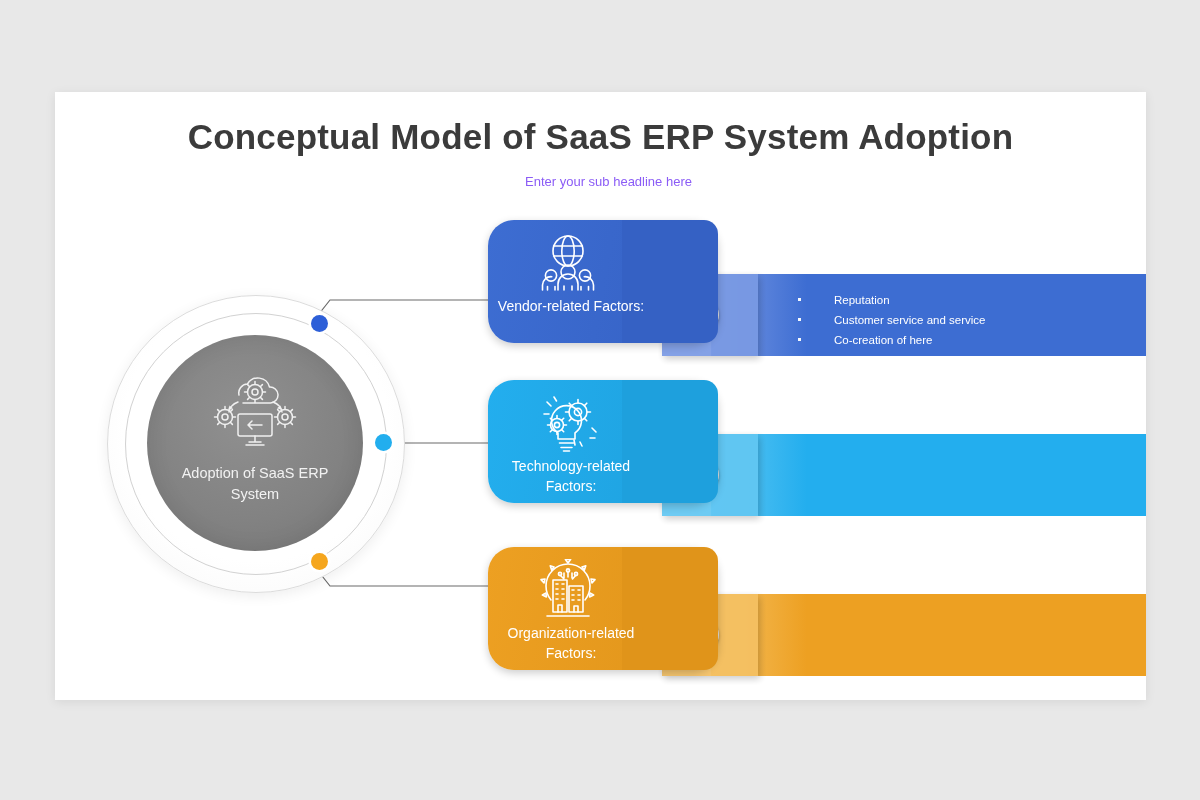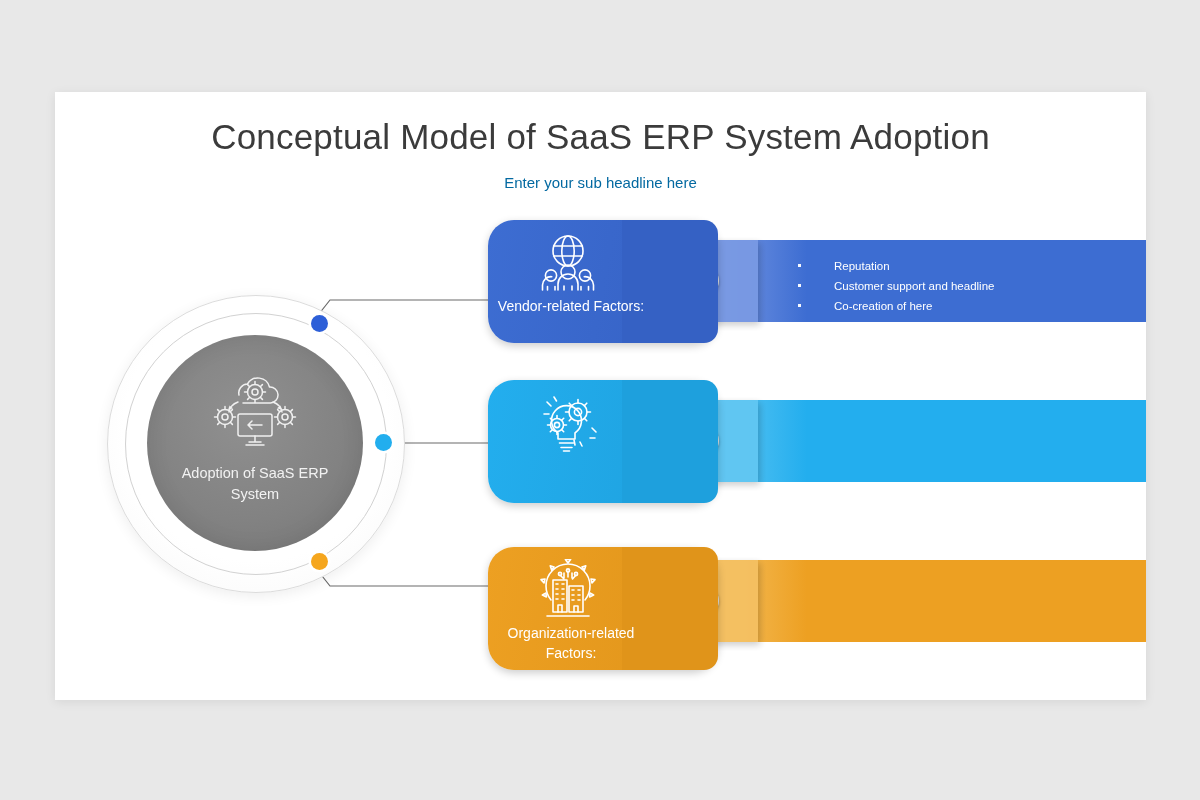--- a/index.html
+++ b/index.html
@@ -15,28 +15,28 @@
     left:55px;top:92px;
     width:1091px;height:608px;
     background:#ffffff;
     box-shadow:0 2px 10px rgba(0,0,0,.08);
     overflow:hidden;
   }
   
   #title{
     position:absolute;left:0;top:25px;width:1091px;
     text-align:center;
-    font-size:35px;font-weight:normal;color:#3b3b3b;
+    font-size:35px;font-weight:bold;color:#3b3b3b;
     letter-spacing:.2px;
     white-space:nowrap;
   }
   #subtitle{
     position:absolute;left:0;top:82px;width:1091px;
     text-align:center;
-    font-size:15px;color:#0369a1;
+    font-size:13px;color:#8b5cf6;padding-left:8px;
   }
   
   #hub{position:absolute;left:52px;top:203px;width:296px;height:296px;}
   .ring{position:absolute;border-radius:50%;}
   .ring-outer{
     left:0;top:0;width:296px;height:296px;
     border:1px solid #dcdcdc;
     background:radial-gradient(circle at 50% 45%,#ffffff 60%,#f6f6f6 100%);
     box-shadow:0 3px 14px rgba(0,0,0,.07);
   }
@@ -61,20 +61,21 @@
     box-shadow:0 0 0 2.5px #ffffff;
   }
   
   #links{position:absolute;left:0;top:0;width:1091px;height:608px;pointer-events:none;}
   
   .row{position:absolute;left:0;width:1091px;}
   .ribbon{
     position:absolute;
     left:607px;height:82px;
     width:484px;
+    margin-top:34px;
   }
   .ribbon-bar{
     position:absolute;left:49px;top:0;right:0;height:82px;
   }
   .ribbon-tab{
     position:absolute;left:0;top:0;width:96px;height:82px;
     box-shadow:2px 3px 7px rgba(0,0,0,.22);
   }
   .knob{
     position:absolute;left:29px;top:27px;width:28px;height:28px;border-radius:50%;
@@ -155,21 +156,21 @@
     <div class="dot" id="dot2" style="background: rgb(245, 166, 30); left: 204px; top: 258px;"></div>
   </div>
 
   <div class="row" id="row0" style="top:128px">
     <div class="ribbon" style="top:20px">
       <div class="ribbon-bar" style="background: linear-gradient(90deg, rgb(122, 154, 228) 0%, rgb(61, 109, 210) 22%, rgb(61, 109, 210) 100%);"></div>
       <div class="ribbon-tab" style="background: linear-gradient(rgb(122, 154, 228) 0%, rgb(122, 154, 228) 100%); opacity: 0.92;"></div>
       <div class="knob"></div>
       <div class="bullets">
         <div>Reputation</div>
-        <div>Customer support and headline</div>
+        <div>Customer service and service</div>
         <div>Co-creation of here</div>
       </div>
     </div>
     <div class="card" style="top: 0px; background: linear-gradient(100deg, rgb(61, 109, 210) 0%, rgb(53, 97, 196) 100%);">
       <div class="card-round" style="background: rgb(53, 97, 196);"></div>
       <svg class="card-icon" viewBox="0 0 68 62">
         <g class="ico">
           <circle cx="34" cy="19" r="15"></circle>
           <ellipse cx="34" cy="19" rx="6.2" ry="15"></ellipse>
           <path d="M19.6 14 H48.4 M19.6 24 H48.4"></path>
@@ -201,20 +202,21 @@
           <circle cx="44" cy="20" r="9"></circle>
             <circle cx="44" cy="20" r="3.6"></circle>
           <path d="M44 7.5 v3.5 M44 29 v3.5 M31.5 20 h3.5 M53 20 h3.5 M35.2 11.2 l2.5 2.5 M50.3 26.3 l2.5 2.5 M52.8 11.2 l-2.5 2.5 M37.7 26.3 l-2.5 2.5"></path>
           <circle cx="23" cy="33" r="6.5"></circle>
             <circle cx="23" cy="33" r="2.6"></circle>
           <path d="M23 23.5 v2.8 M23 39.7 v2.8 M13.5 33 h2.8 M29.7 33 h2.8 M16.3 26.3 l2 2 M27.7 37.7 l2 2 M29.7 26.3 l-2 2 M18.3 37.7 l-2 2"></path>
           <path d="M13 10 l4 4 M10 22 h5 M16 33 M58 36 l4 4 M56 46 h5 M46 50 l2 4"></path>
           <path d="M20 5 l2.5 4 M40 48 l1 5"></path>
         </g>
       </svg>
+      <div class="card-label">Technology-related Factors:</div>
     </div>
   </div>
 
   <div class="row" id="row2" style="top:448px">
     <div class="ribbon" style="top:20px">
       <div class="ribbon-bar" style="background: linear-gradient(90deg, rgb(245, 193, 99) 0%, rgb(237, 160, 34) 22%, rgb(237, 160, 34) 100%);"></div>
       <div class="ribbon-tab" style="background: linear-gradient(rgb(245, 193, 99) 0%, rgb(245, 193, 99) 100%); opacity: 0.92;"></div>
       <div class="knob"></div>
     </div>
     <div class="card" style="top: 0px; background: linear-gradient(100deg, rgb(237, 160, 34) 0%, rgb(224, 148, 26) 100%); margin-top: 7px;">

